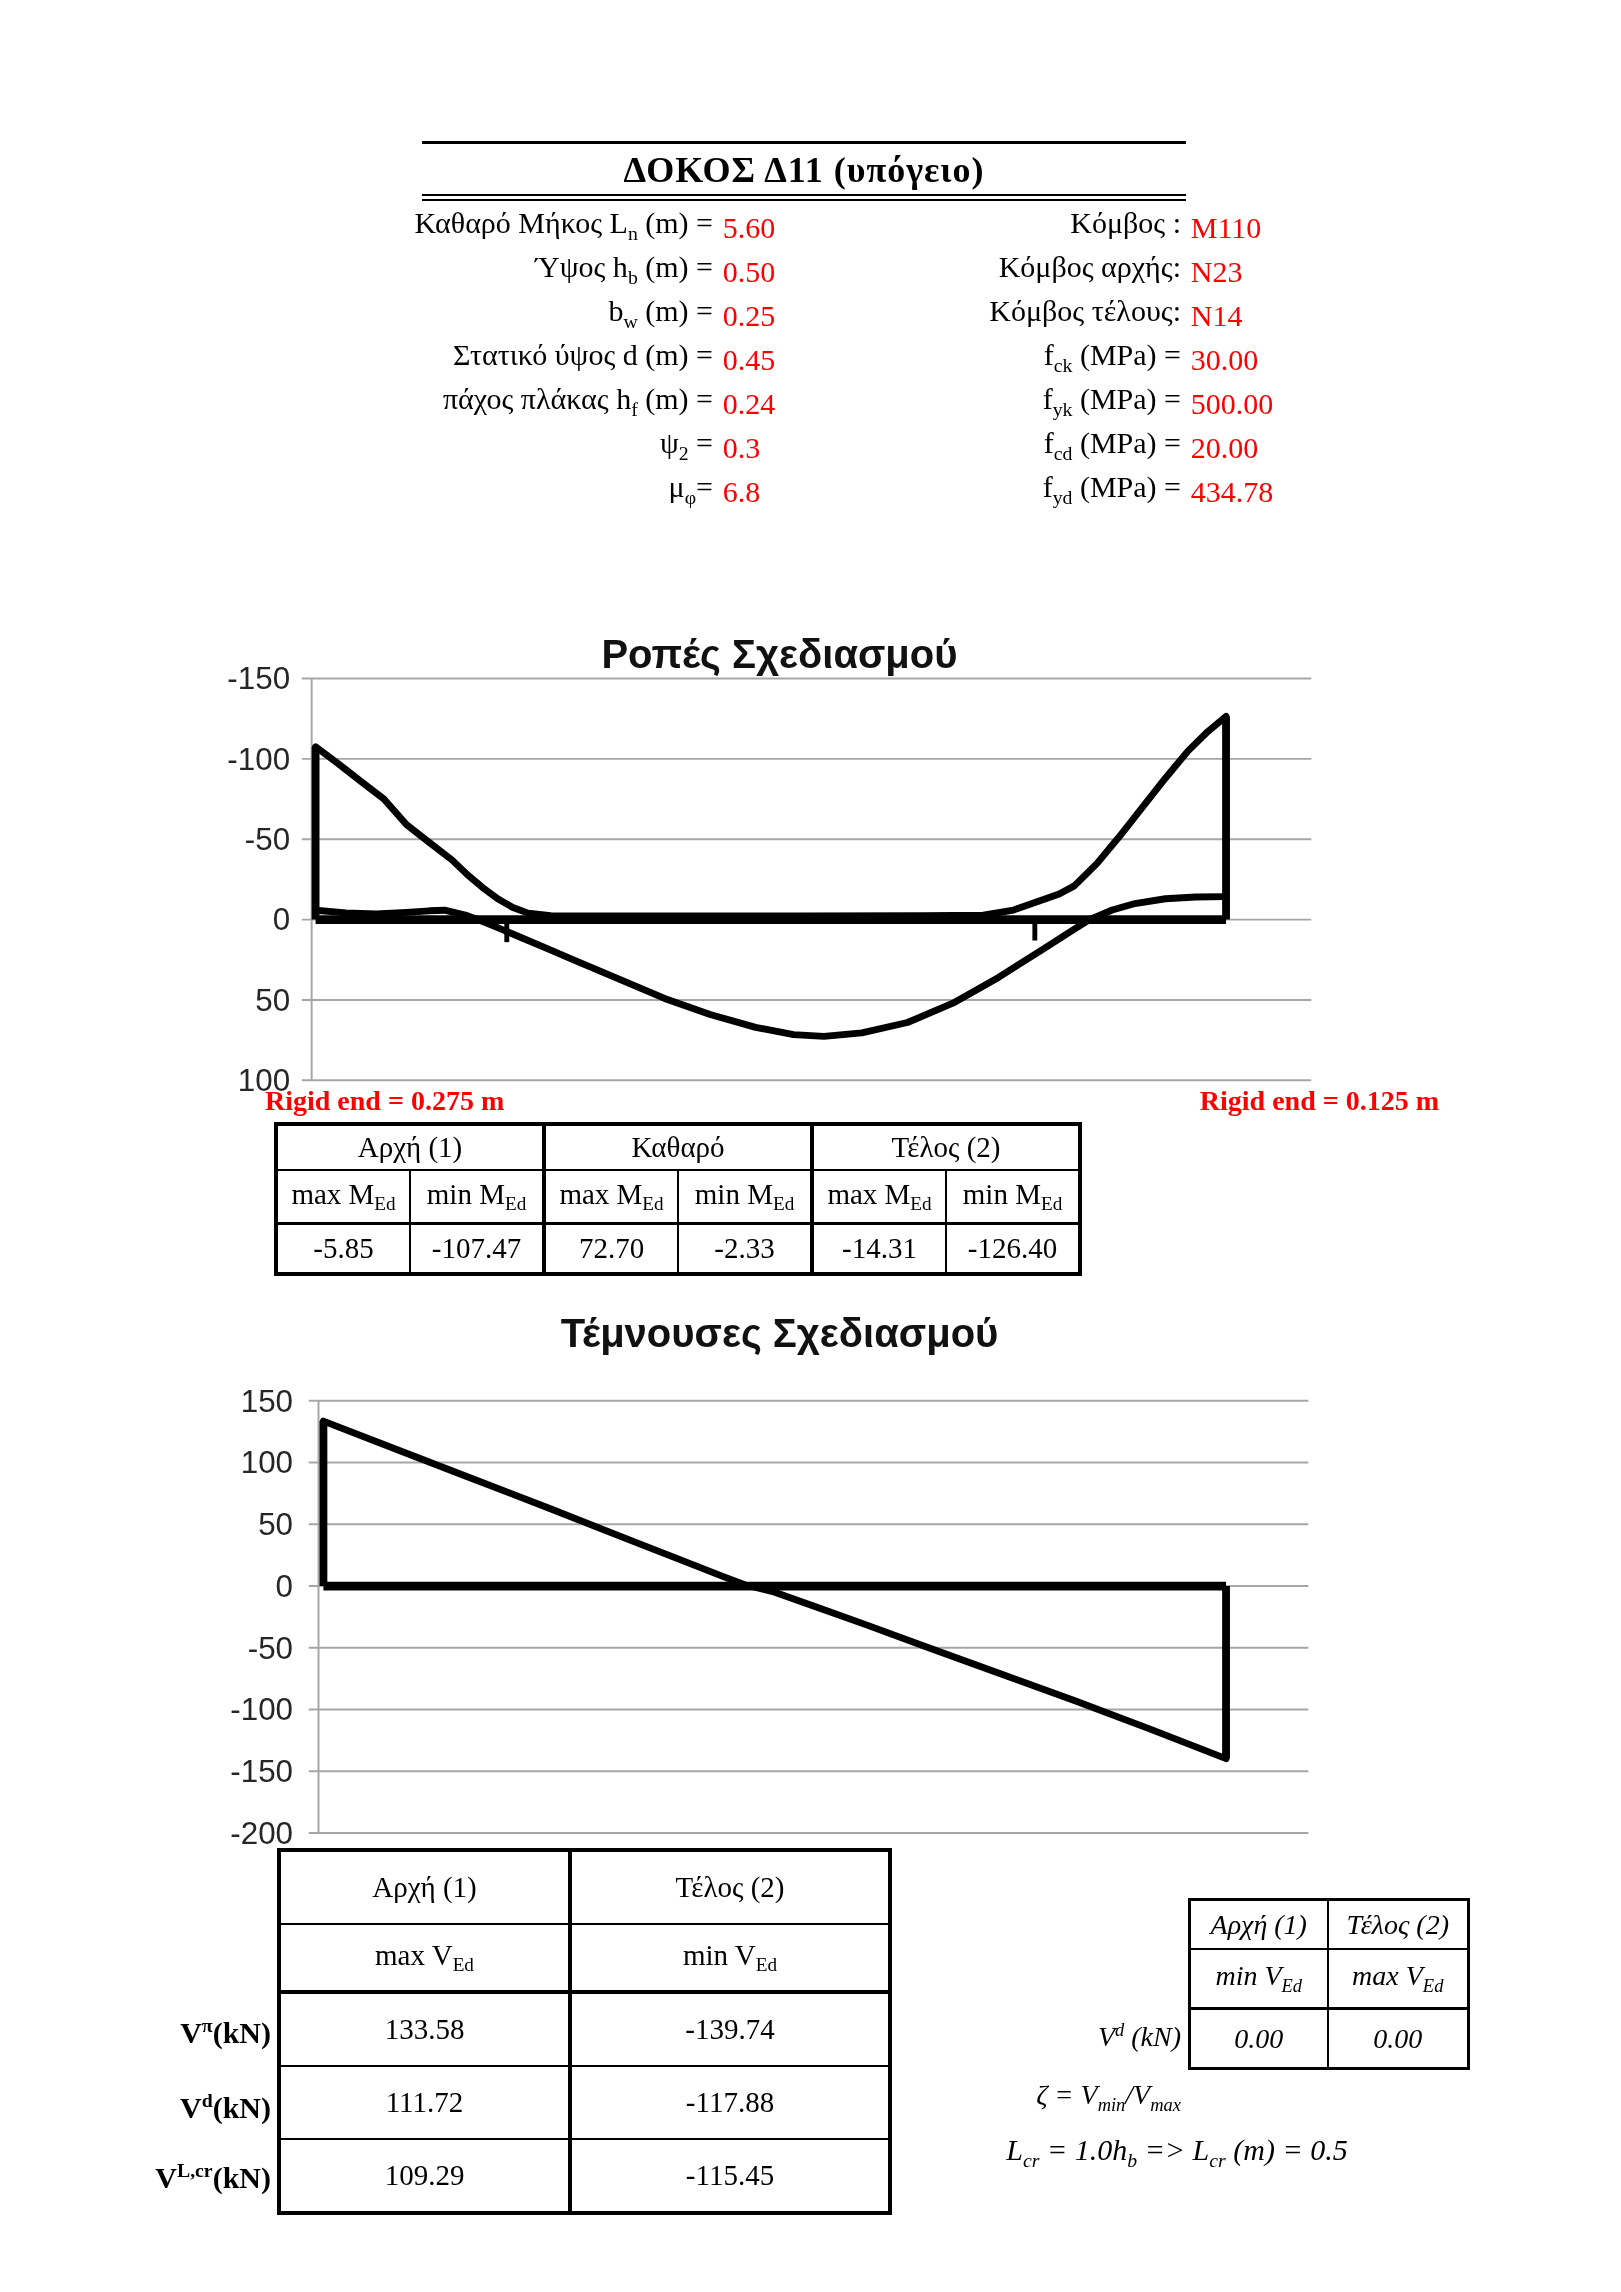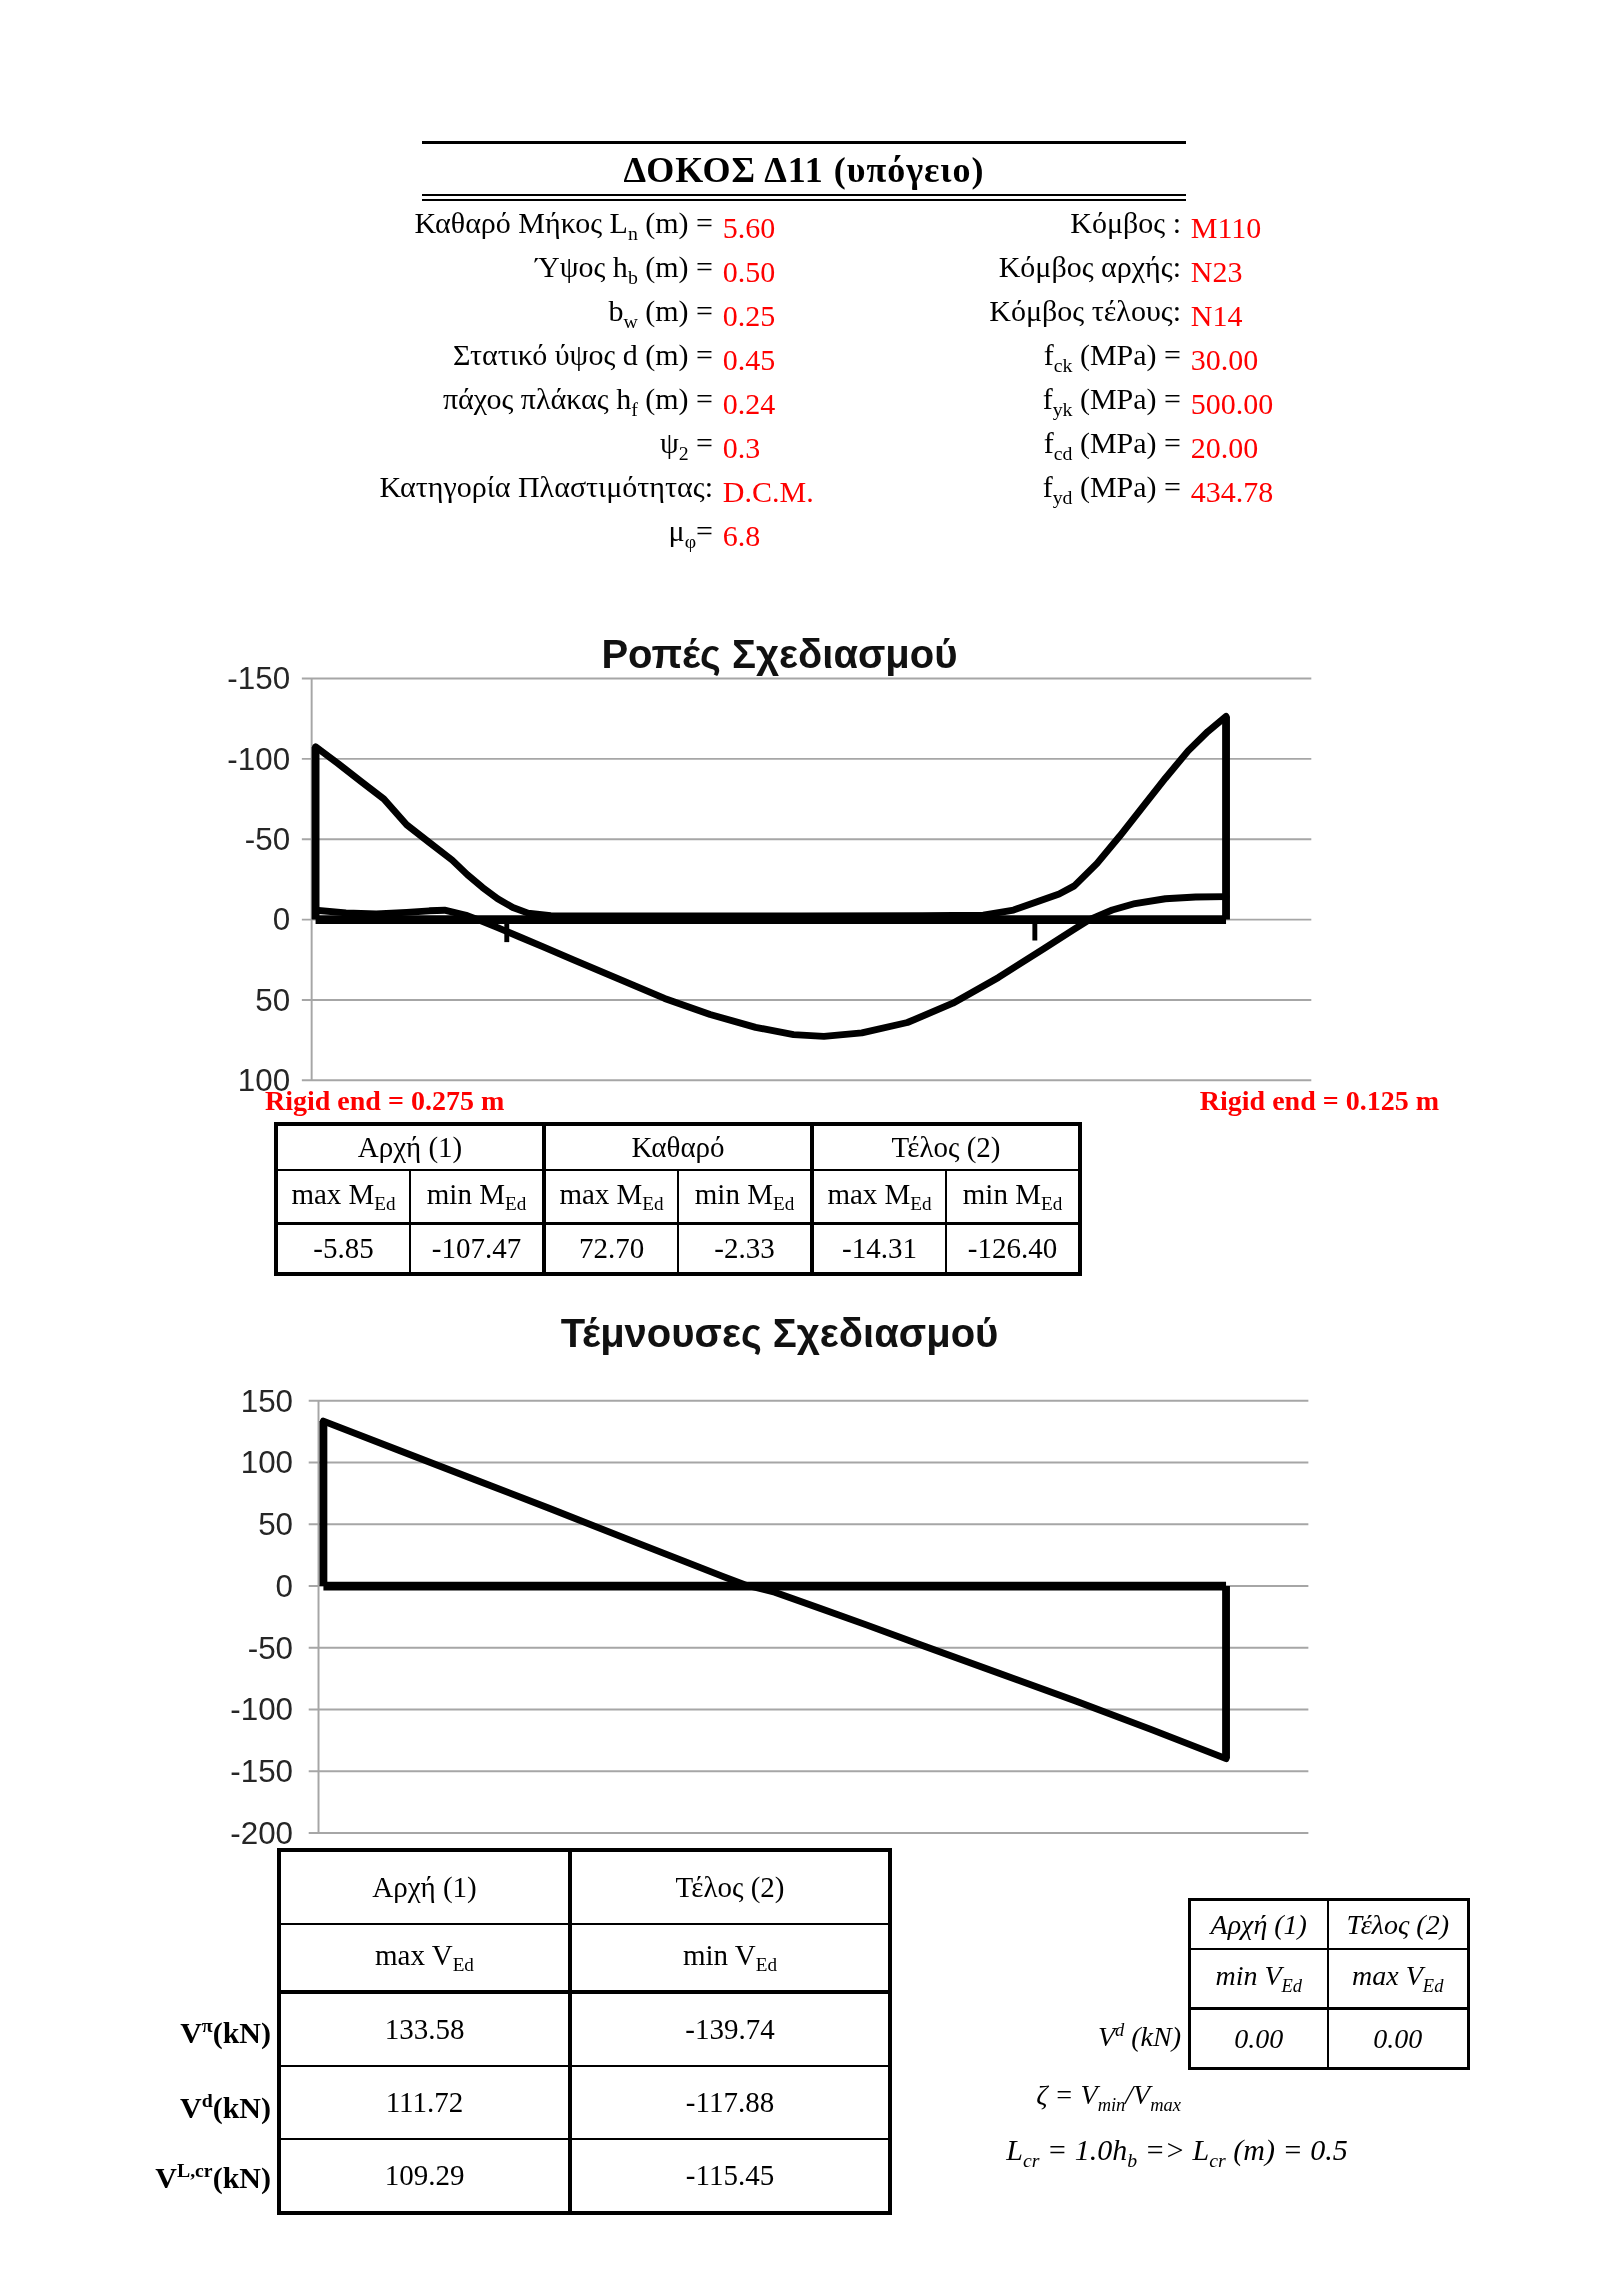--- a/index.html
+++ b/index.html
@@ -157,24 +157,20 @@
       </div>
     <div class="prow">
         <span class="plabel"><span>πάχος πλάκας h</span><sub>f</sub><span> (m) = </span></span>
         <span class="pvalue">0.24</span>
       </div>
     <div class="prow">
         <span class="plabel"><span>ψ</span><sub>2</sub><span> = </span></span>
         <span class="pvalue">0.3</span>
       </div>
     <div class="prow">
-        <span class="plabel"><span>Κατηγορία Πλαστιμότητας: </span><sub></sub><span></span></span>
-        <span class="pvalue">D.C.M.</span>
-      </div>
-    <div class="prow">
         <span class="plabel"><span>μ</span><sub>φ</sub><span>= </span></span>
         <span class="pvalue">6.8</span>
       </div>
   </div>
 
   <div class="pcol" id="params-right">
     <div class="prow">
         <span class="plabel"><span>Κόμβος : </span><sub></sub><span></span></span>
         <span class="pvalue">M110</span>
       </div>

